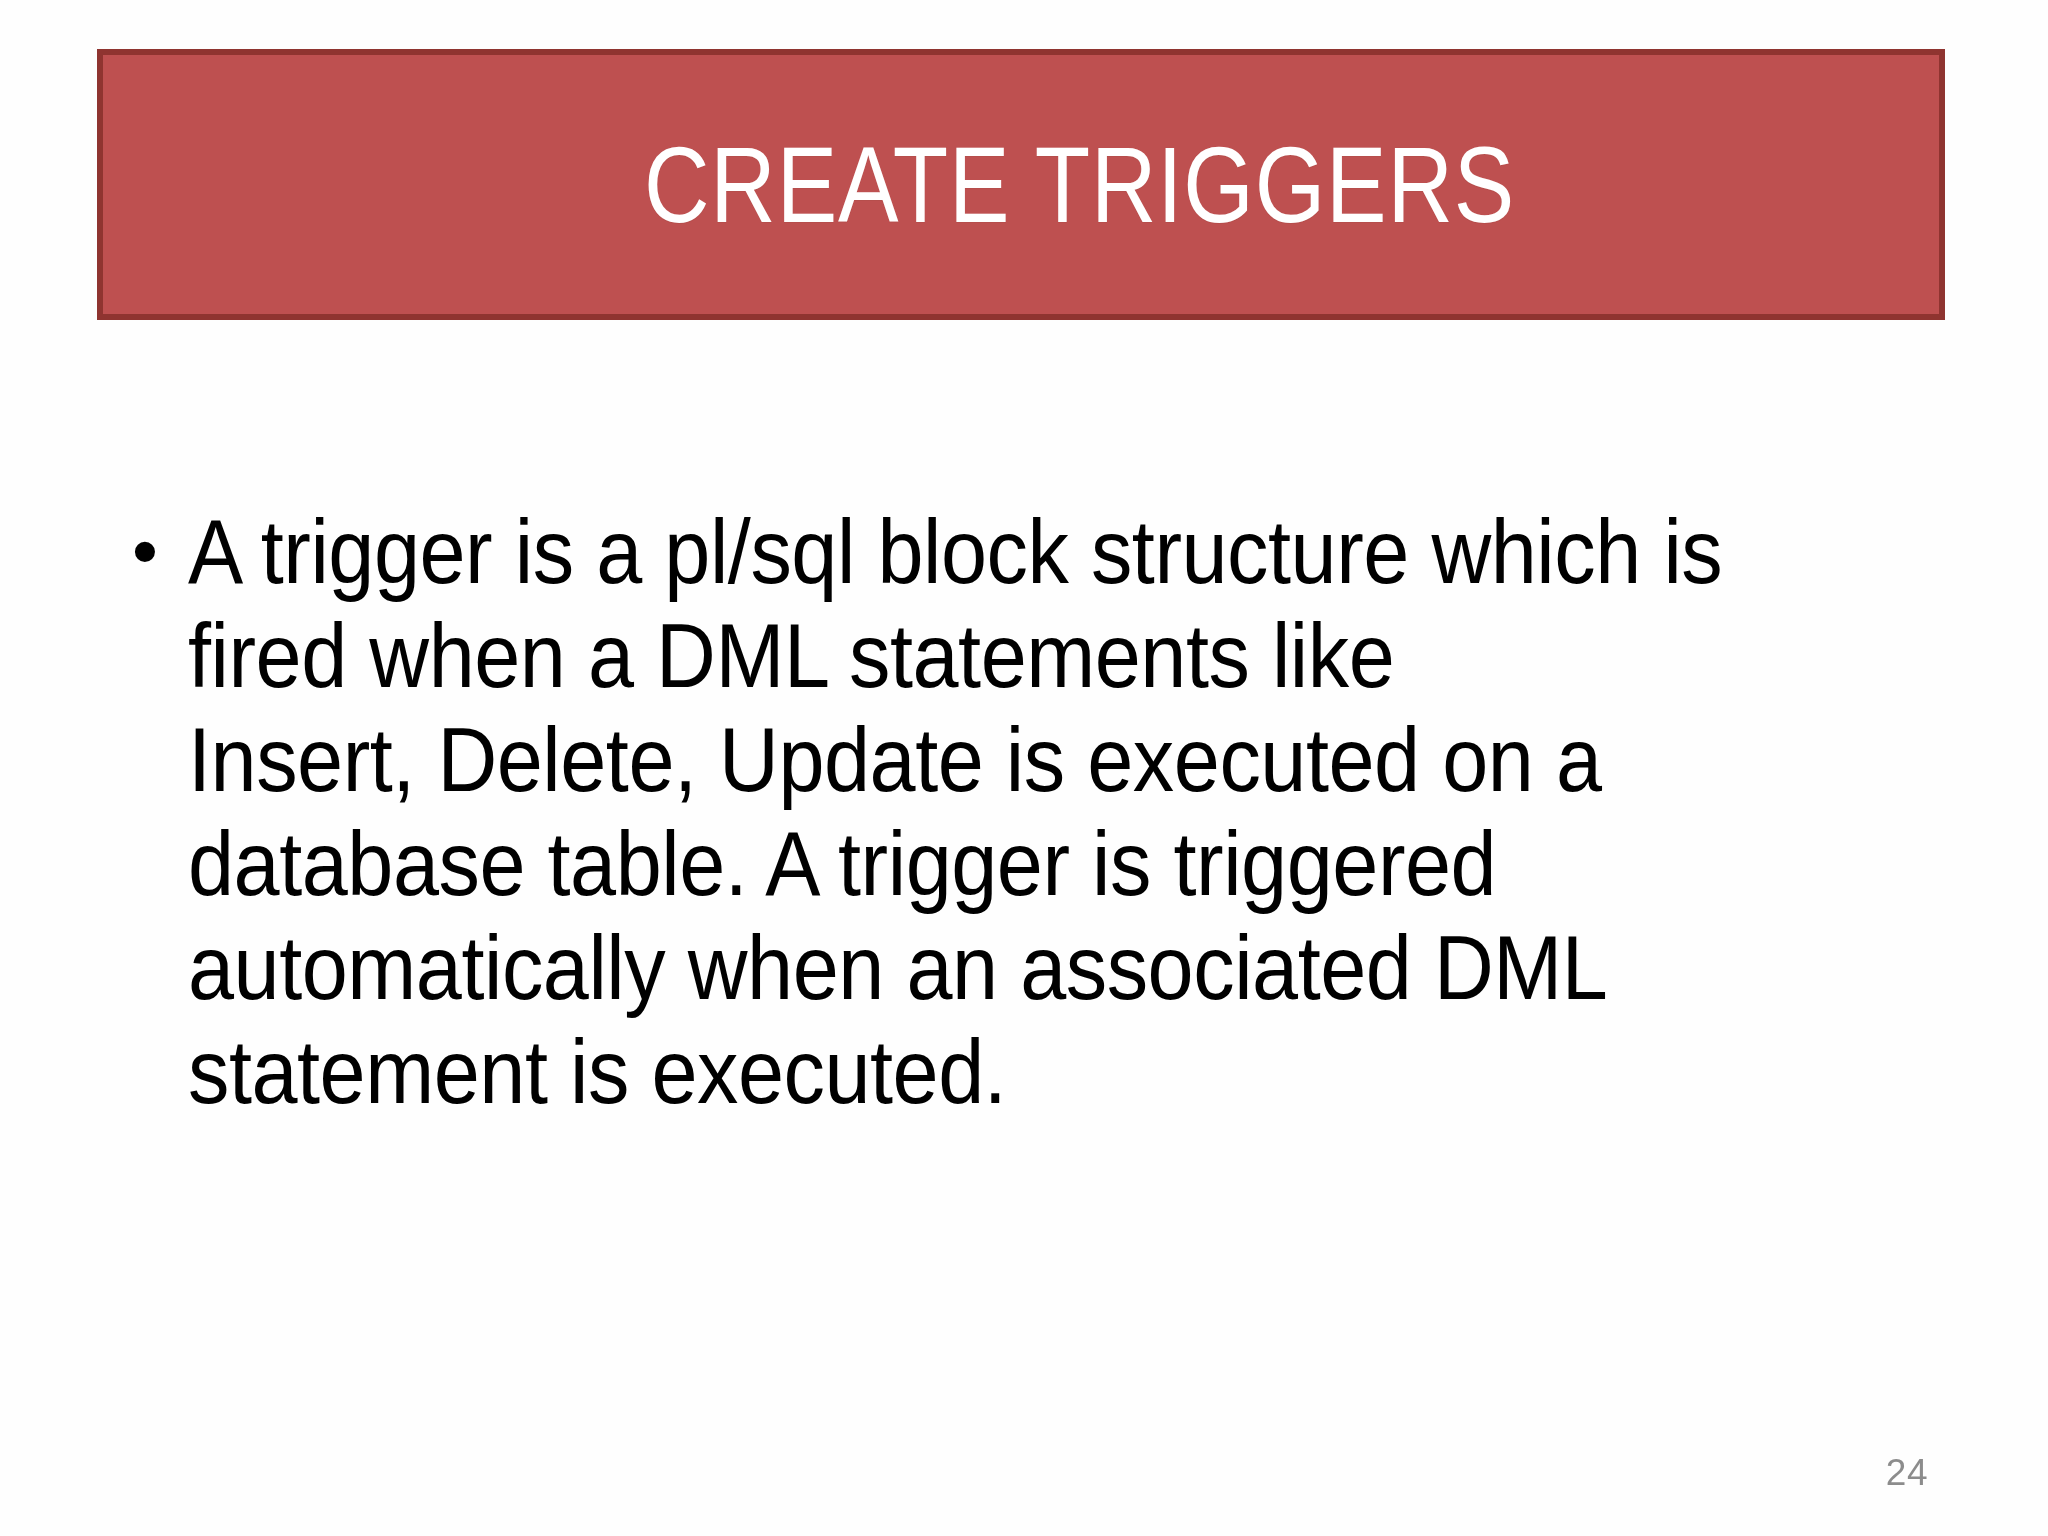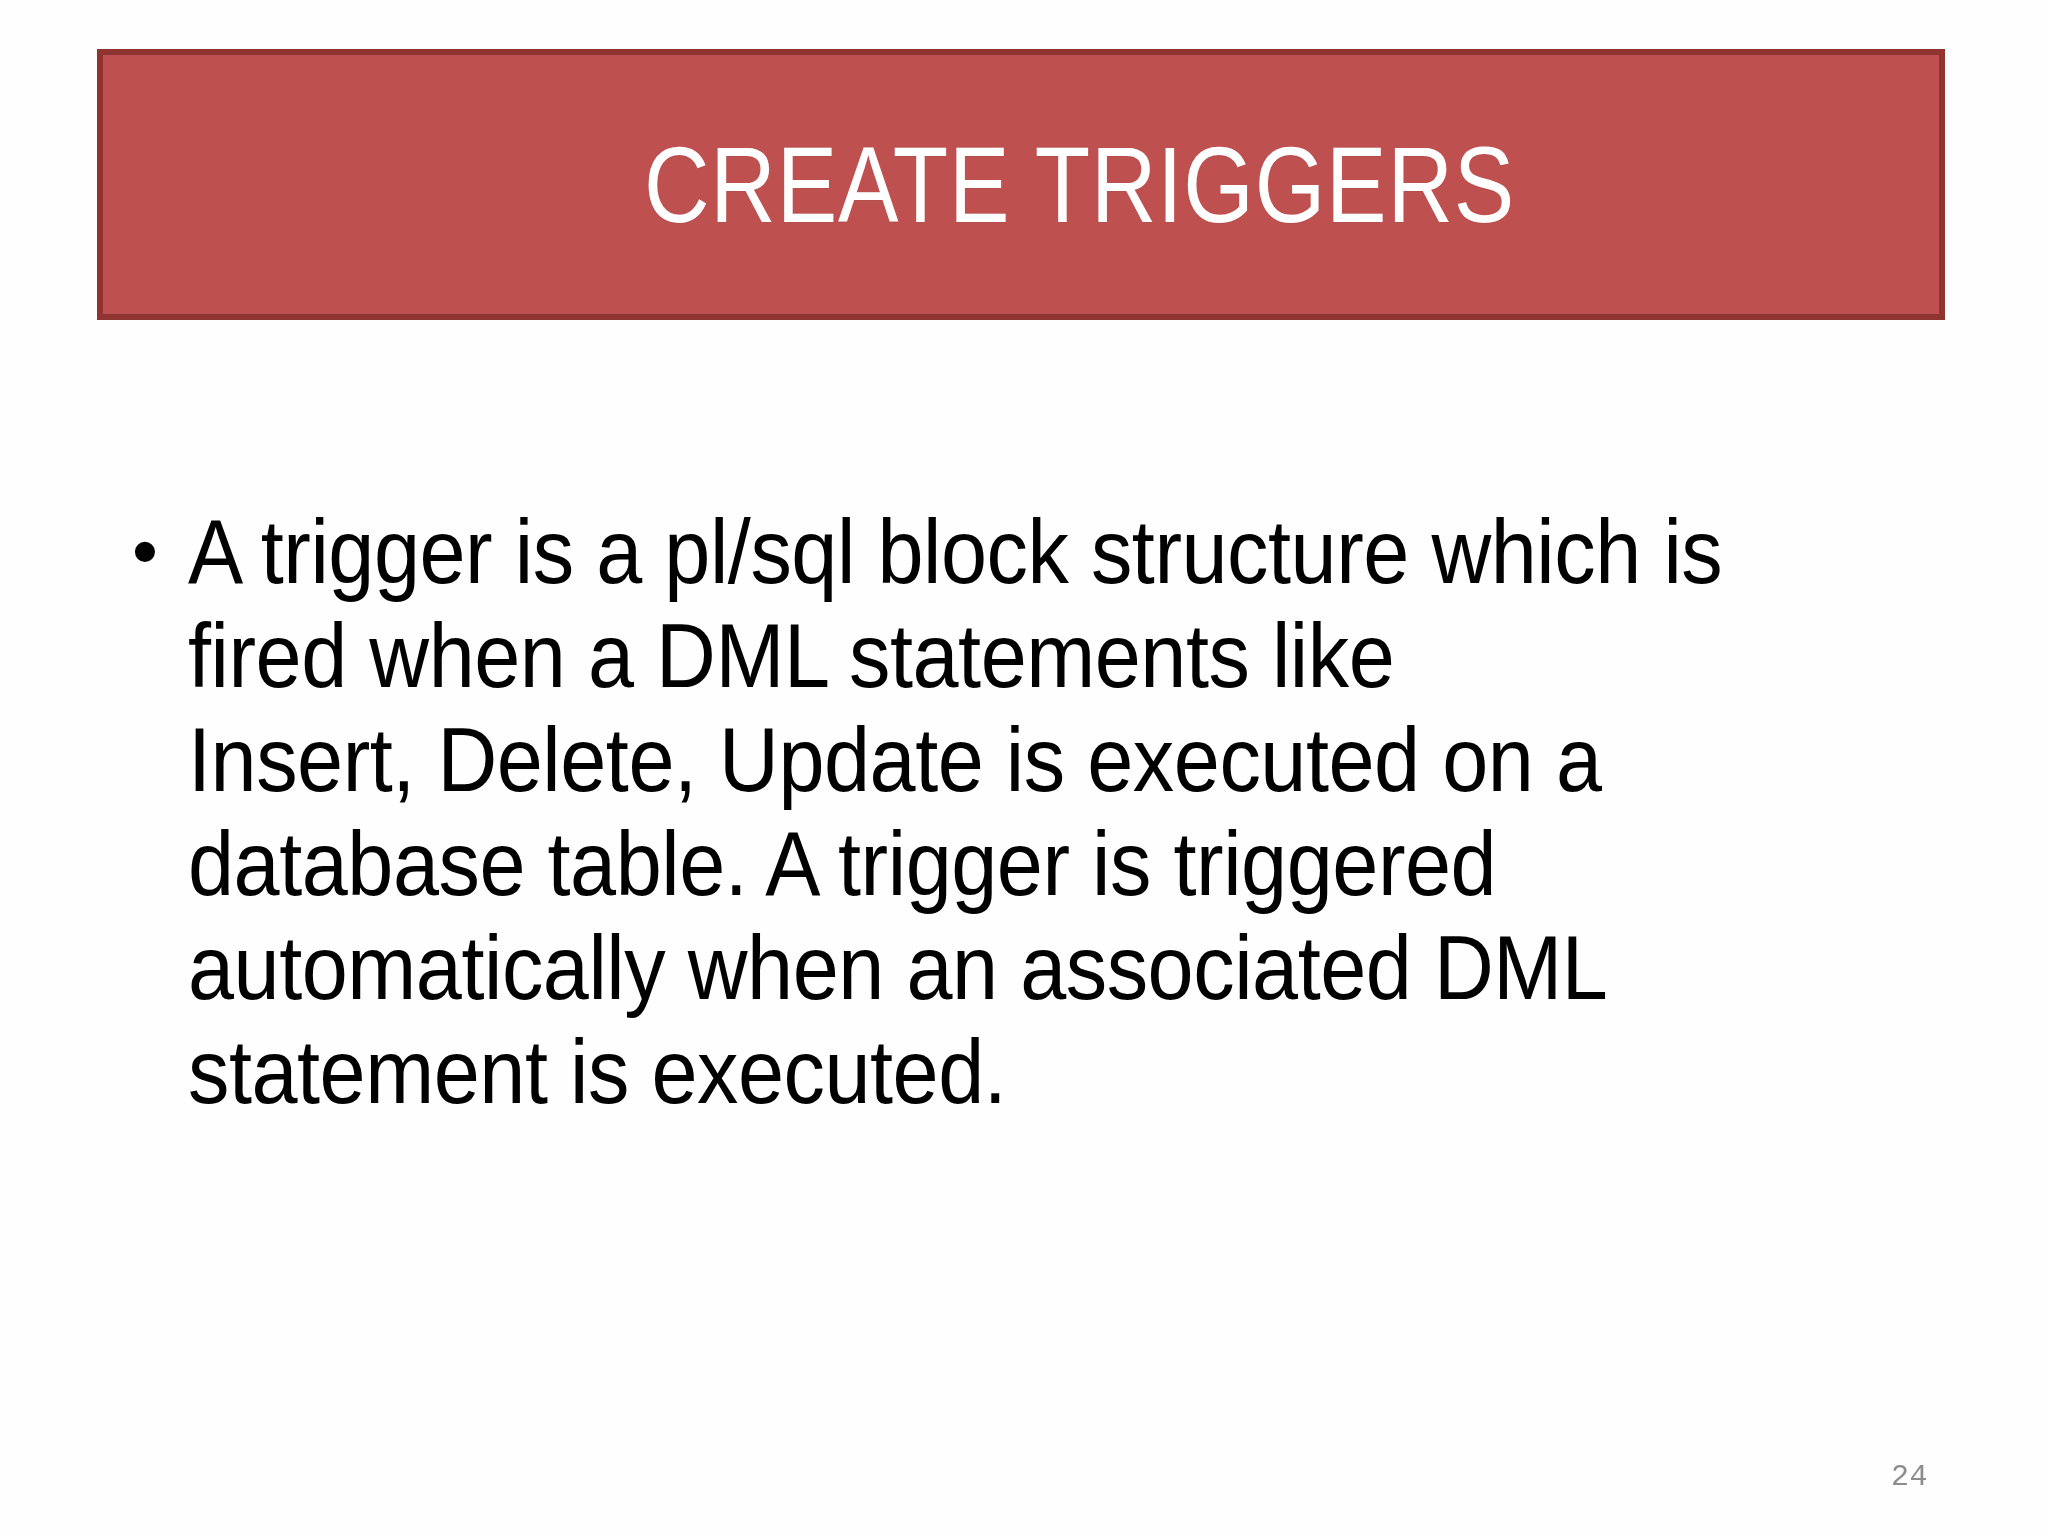--- a/index.html
+++ b/index.html
@@ -91,22 +91,22 @@
     transform: scaleX(0.92);
     transform-origin: left top;
   }
 
   
   .page-number {
     position: absolute;
     right: 120px;
     bottom: 42px;
     color: #8C8C8C;
-    font-family: Liberation Mono, monospace;
-    font-size: 30px;
+    font-family: Liberation Sans, sans-serif;
+    font-size: 37px;
     font-weight: 400;
     letter-spacing: 0.5px;
   }
 </style>
 </head>
 <body>
 
 <div class="slide">
 
   <div class="title-banner">

